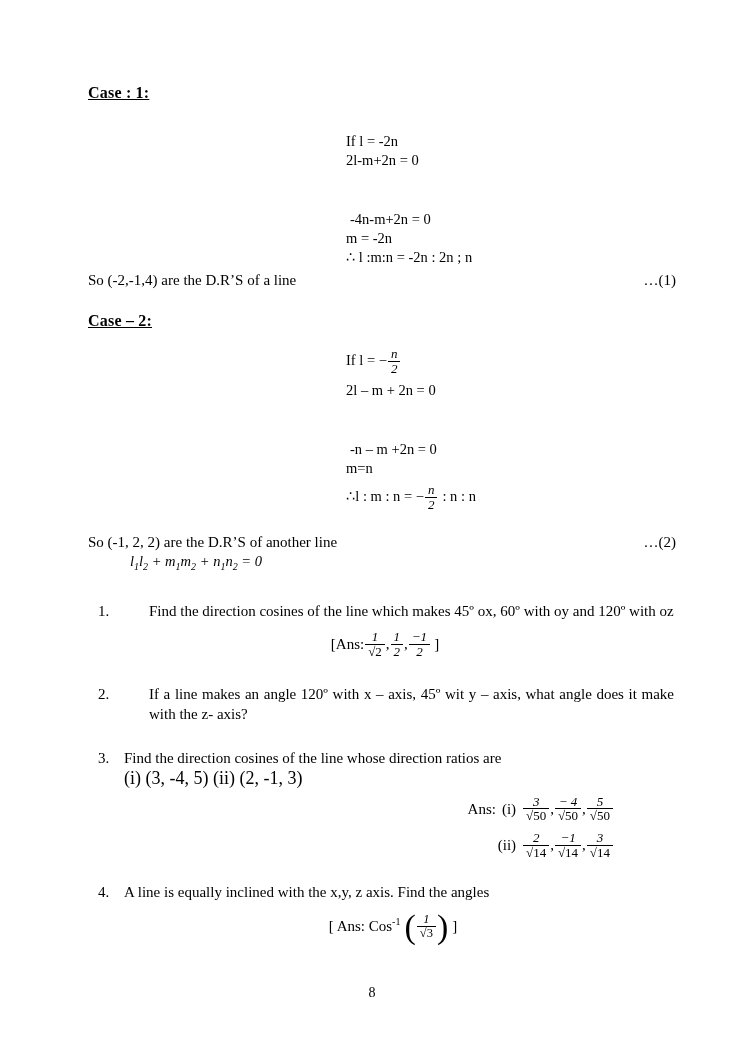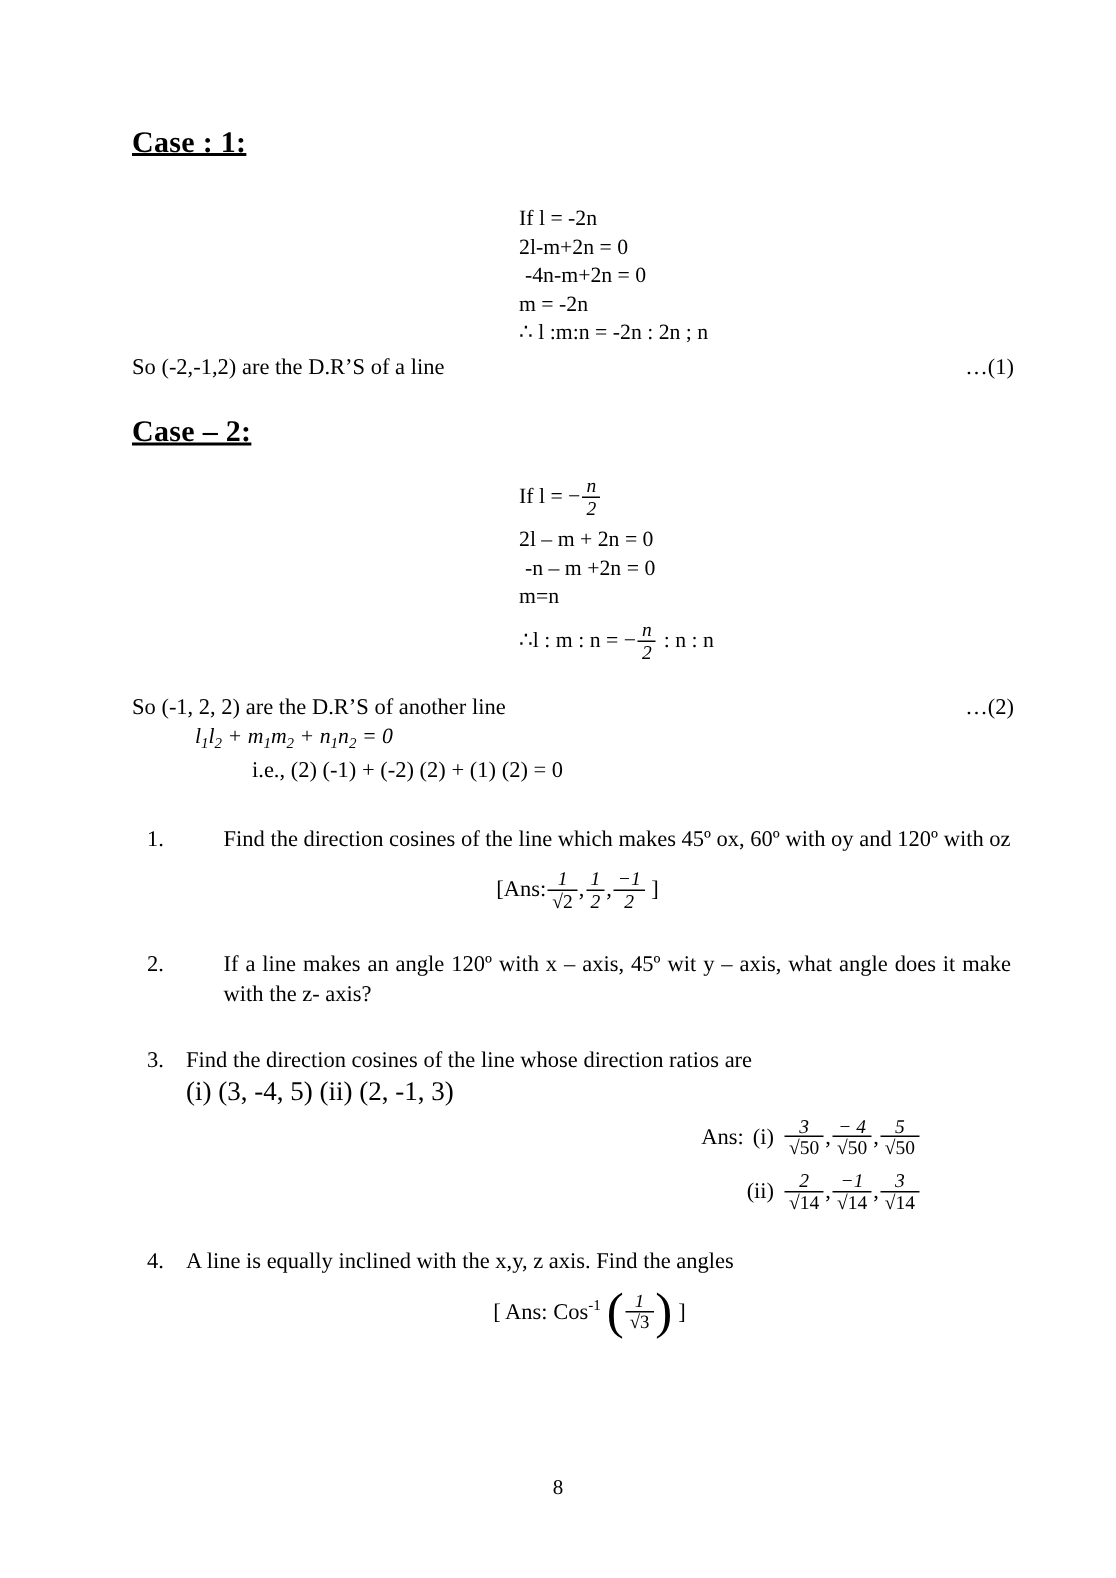--- a/index.html
+++ b/index.html
@@ -19,36 +19,36 @@
     overflow: hidden;
   }
   .content {
     position: absolute;
     left: 88px;
     top: 84px;
     width: 588px;
   }
 
   .case-heading {
-    font-size: 20px;
+    font-size: 16px;
     font-weight: bold;
     text-decoration: underline;
     margin: 0;
     letter-spacing: 0.2px;
   }
 
   .math-block {
     margin-left: 258px;
     font-size: 14.5px;
     line-height: 19px;
   }
   .math-line {
     white-space: nowrap;
   }
-  .math-line.indent-sm { padding-left: 4px; }
+  .math-line.indent-sm { padding-left: 4px; margin-top: 40px; }
 
   .frac {
     display: inline-block;
     vertical-align: middle;
     text-align: center;
     font-style: italic;
     line-height: 1.05;
     margin: 0 1px;
     position: relative;
     top: -1px;
@@ -169,21 +169,21 @@
 
     <div class="math-block" style="margin-top:30px;">
       <div class="math-line">If  l = -2n</div>
       <div class="math-line">2l-m+2n = 0</div>
       <div class="math-line indent-sm">-4n-m+2n = 0</div>
       <div class="math-line">m = -2n</div>
       <div class="math-line">∴ l :m:n = -2n : 2n ; n</div>
     </div>
 
     <div class="stmt" style="margin-top:4px;">
-      <span>So (-2,-1,2) are the D.R’S of a line</span>
+      <span>So (-2,-1,4) are the D.R’S of a line</span>
       <span class="ref">…(1)</span>
     </div>
 
     <div class="case-heading" style="margin-top:22px;">Case – 2:</div>
 
     <div class="math-block" style="margin-top:18px;">
       <div class="math-line">
         <span>If l =  −</span><span class="frac"><span class="num">n</span><span class="den">2</span></span>
       </div>
       <div class="math-line" style="margin-top:5px;font-family:Liberation Serif, serif;">2l – m + 2n = 0</div>
@@ -197,21 +197,20 @@
     <div class="stmt" style="margin-top:20px;">
       <span>So (-1, 2, 2) are the D.R’S of another line</span>
       <span class="ref">…(2)</span>
     </div>
 
 
     <div class="eqline">
       <span>l</span><sub>1</sub><span>l</span><sub>2</sub><span> + </span><span>m</span><sub>1</sub><span>m</span><sub>2</sub><span> + </span><span>n</span><sub>1</sub><span>n</span><sub>2</sub><span>  = 0</span>
     </div>
 
-    <div class="ieline">i.e., (2) (-1) + (-2) (2) + (1) (2) = 0</div>
 
 
     <ul class="qlist">
 
       <li class="qitem" style="margin-top:26px;">
         <span class="qnum">1.</span>
         <div class="qtext-justify">Find the direction cosines of the line which makes 45º ox, 60º with oy and 120º with oz</div>
         <div class="ans-row" style="margin-top:10px; padding-right:30px;">
           <span>[Ans:</span><span class="frac"><span class="num">1</span><span class="den radical">√2</span></span><span>,</span><span class="frac"><span class="num">1</span><span class="den">2</span></span><span>,</span><span class="frac"><span class="num">−1</span><span class="den">2</span></span><span class="sp" style="width:3px;"></span><span>]</span>
         </div>

